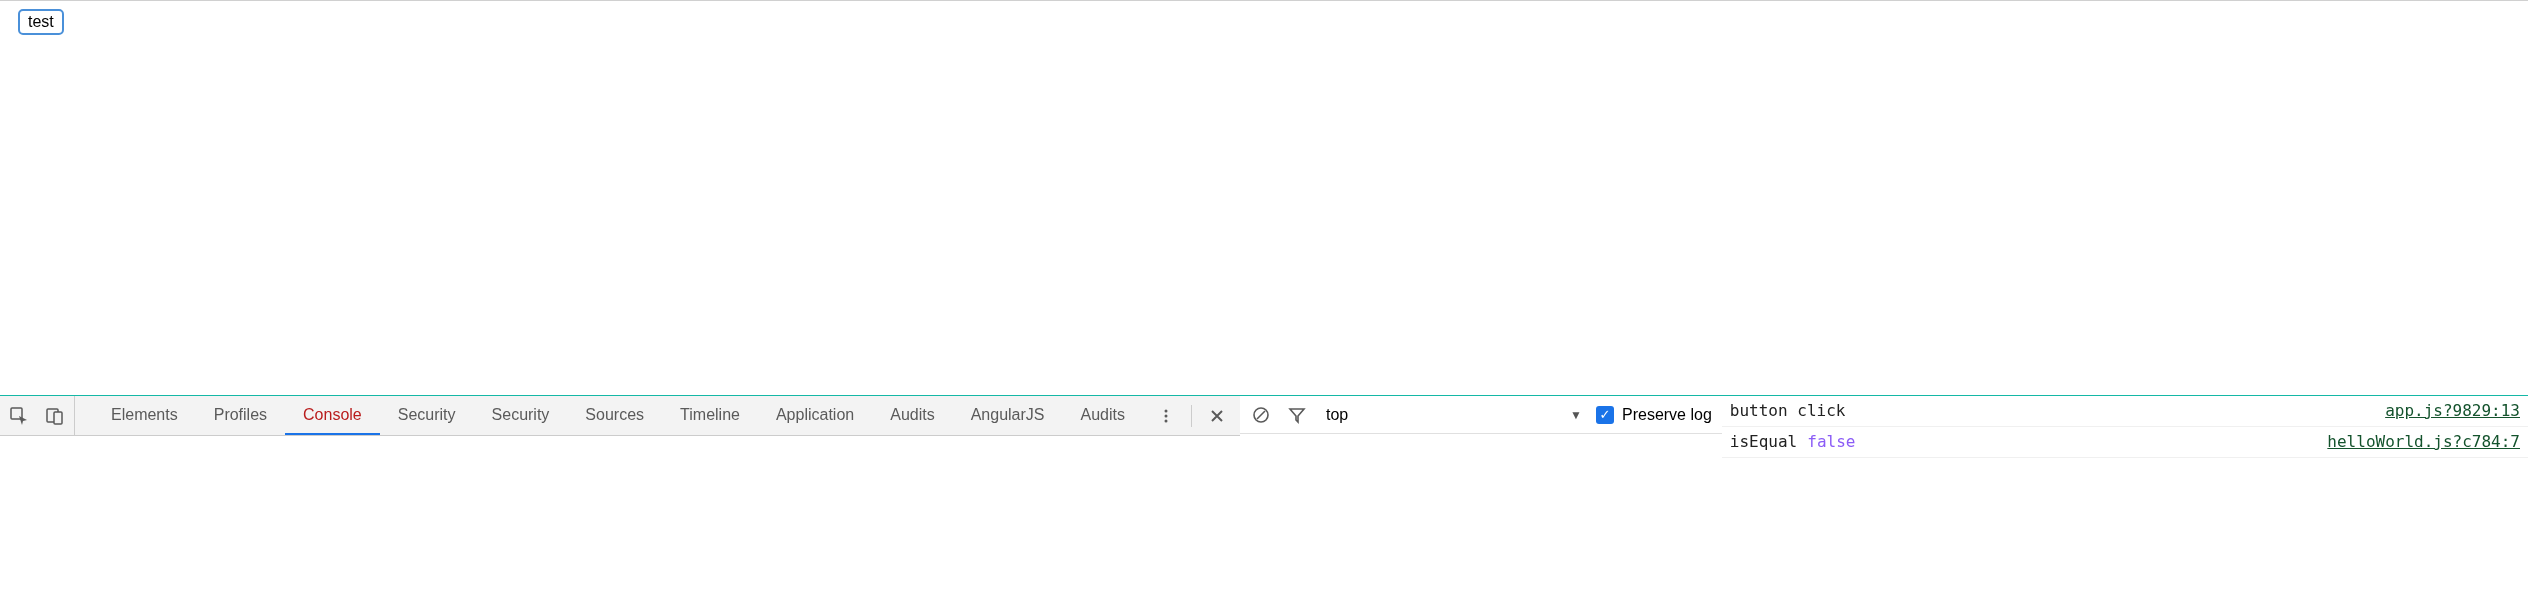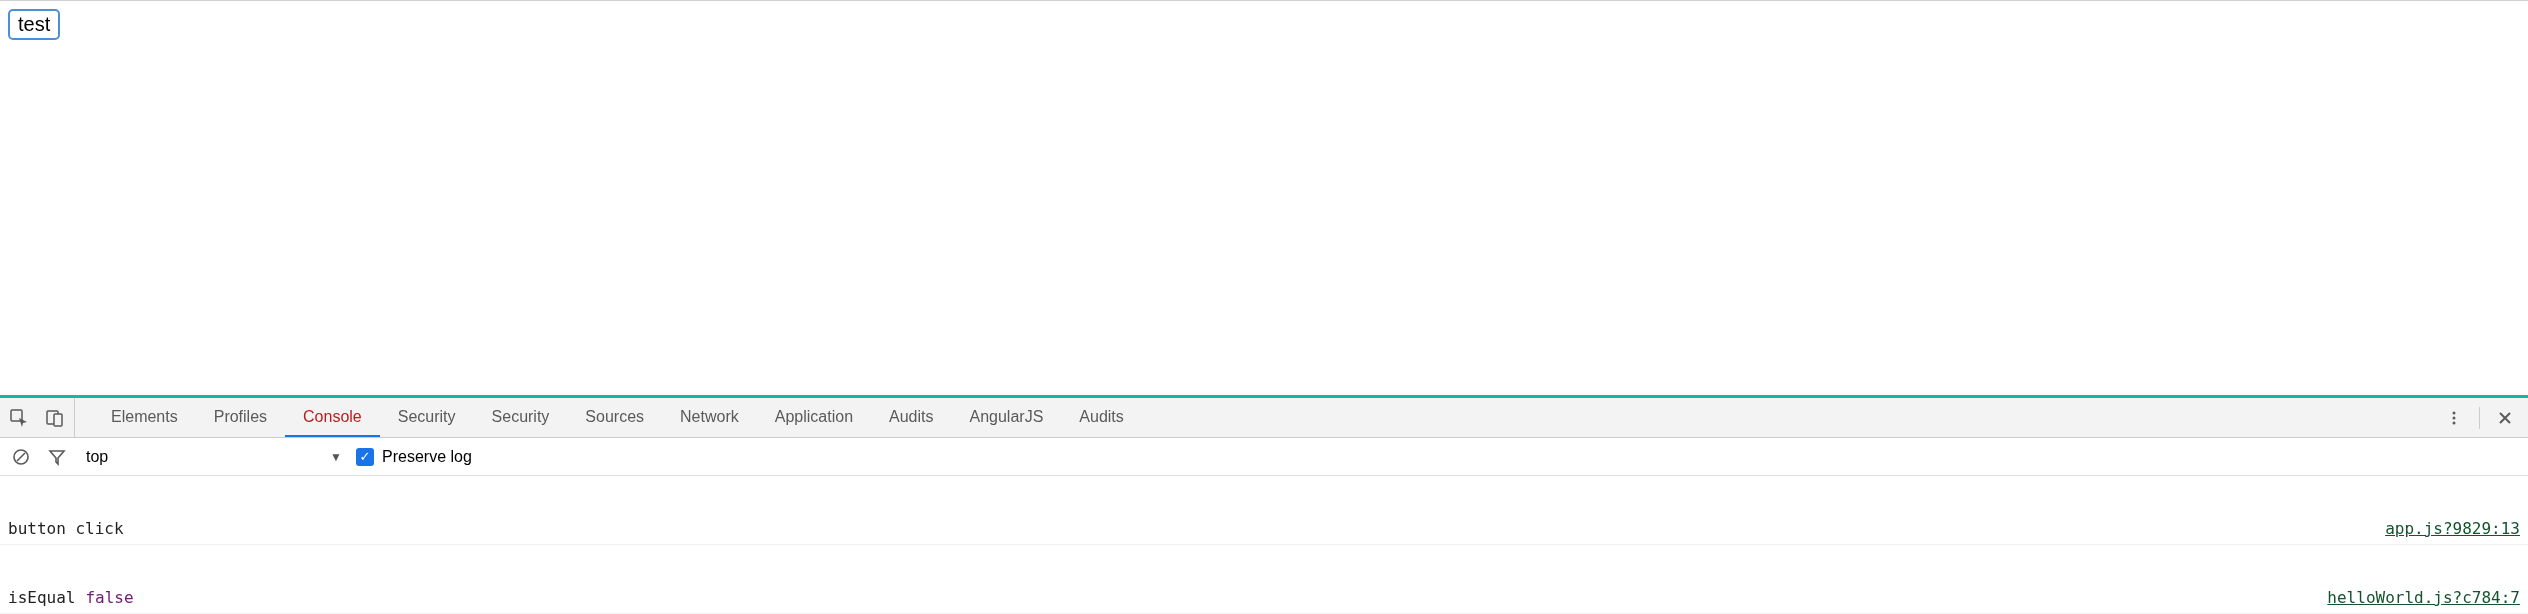--- a/index.html
+++ b/index.html
@@ -17,33 +17,33 @@
       display: flex;
       flex-direction: column;
     }
     .page-area {
       height: 395px;
       border-top: 1px solid #d0d0d0;
       padding: 8px;
       background: #fff;
     }
     .test-button {
-      font-size: 20px;
+      font-size: 16px;
       padding: 2px 8px;
       border: 2px solid #4a90d9;
       border-radius: 5px;
       background: #fff;
       cursor: pointer;
       outline: none;
+      margin-left: 10px;
     }
     .devtools {
       flex: 1;
       display: flex;
-      flex-direction: column;
-      border-top: 3px solid #14b8a6;
+      border-top: 1px solid #14b8a6;
     }
     .devtools-tabbar {
       height: 40px;
       background: #f3f3f3;
       border-bottom: 1px solid #ccc;
       display: flex;
       align-items: stretch;
       font-size: 16px;
       color: #5a5a5a;
     }
@@ -138,33 +138,32 @@
       font-size: 16px;
       color: #222;
     }
     .log-row {
       display: flex;
       justify-content: space-between;
       align-items: center;
       padding: 3px 8px;
       border-bottom: 1px solid #f0f0f0;
       line-height: 24px;
-      margin-top: 38px;
     }
     .log-msg {
       display: flex;
       gap: 10px;
     }
     .log-src {
       color: #14532d;
       text-decoration: underline;
       cursor: pointer;
     }
     .val-false {
-      color: #701a75;
+      color: #8b5cf6;
     }
   </style>
 </head>
 <body>
 
 <div class="page-area">
   <button class="test-button">test</button>
 </div>
 
 <div class="devtools">
@@ -183,21 +182,21 @@
         </svg>
       </span>
     </div>
     <div class="tabs" id="tabs-container">
         <div class="tab">Elements</div>
         <div class="tab">Profiles</div>
         <div class="tab active">Console</div>
         <div class="tab">Security</div>
         <div class="tab">Security</div>
         <div class="tab">Sources</div>
-        <div class="tab">Network</div>
+        <div class="tab">Timeline</div>
         <div class="tab">Application</div>
         <div class="tab">Audits</div>
         <div class="tab">AngularJS</div>
         <div class="tab">Audits</div>
       </div>
     <div class="tabbar-right">
       <span class="icon-btn">
         <svg width="16" height="16" viewBox="0 0 16 16" fill="#5a5a5a">
           <circle cx="8" cy="3" r="1.5"></circle>
             <circle cx="8" cy="8" r="1.5"></circle>

